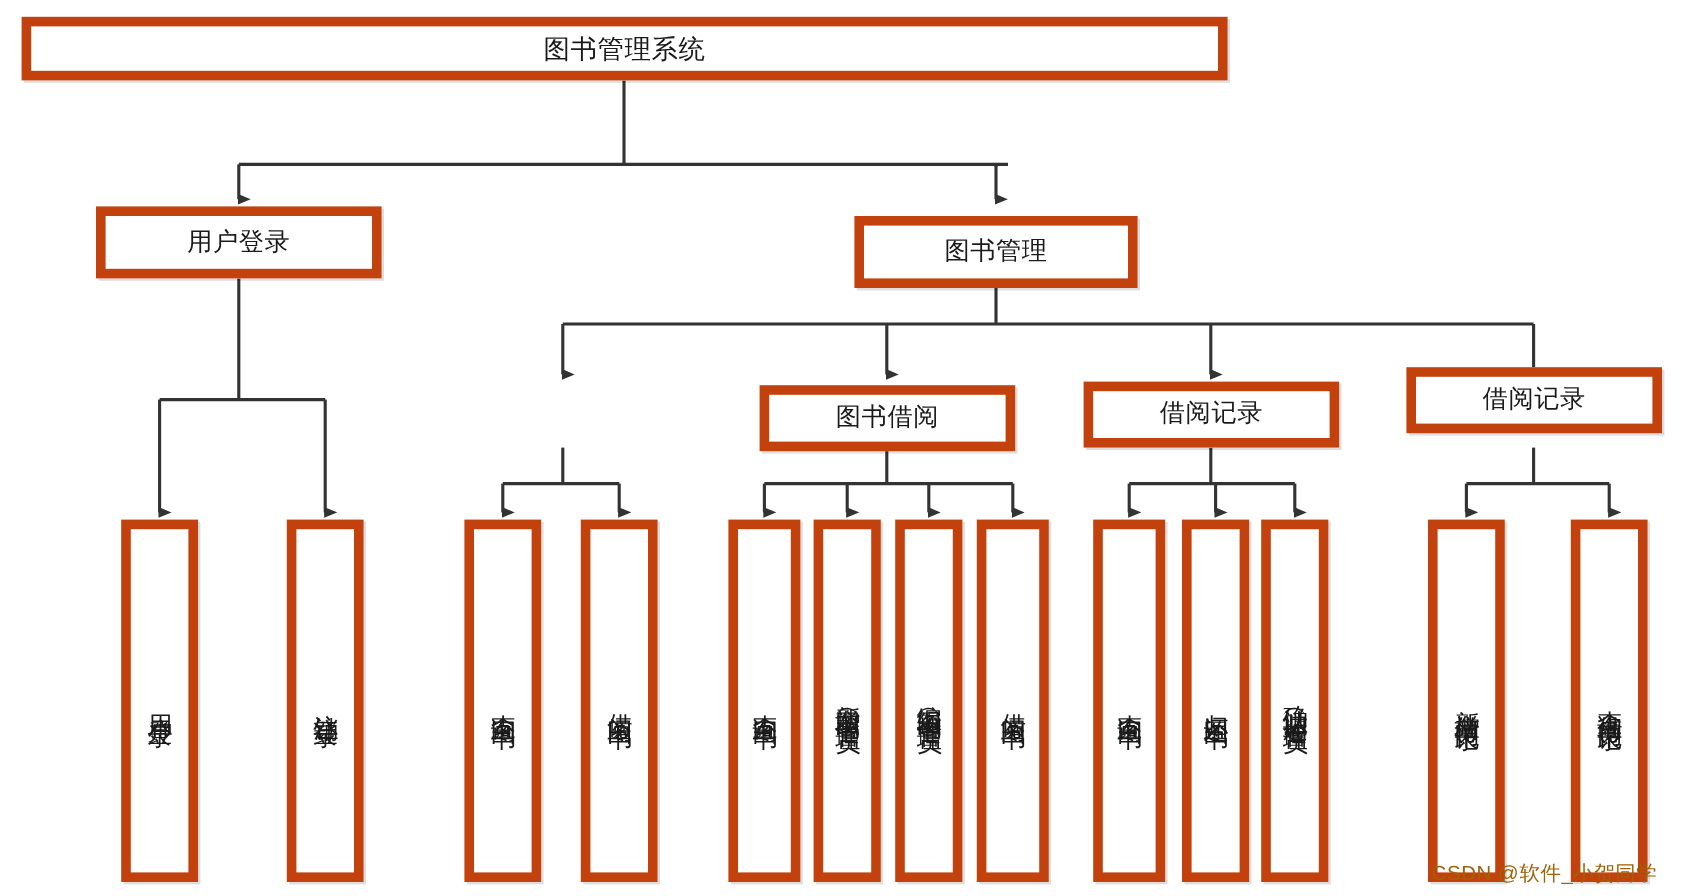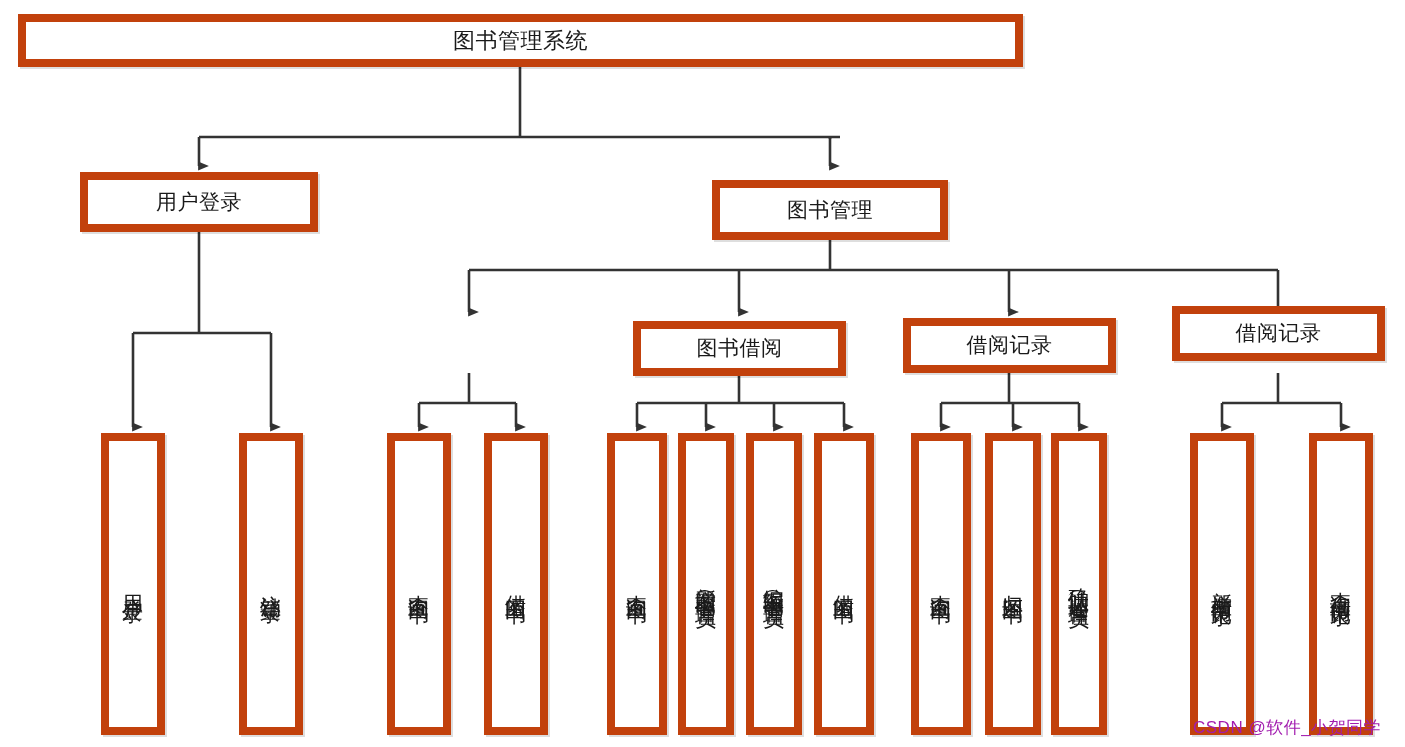--- a/index.html
+++ b/index.html
@@ -184,15 +184,15 @@
   <div class="node v" id="node-leaf-10" style="left: 1051px; top: 433px; width: 56px; height: 302px;">
     <span class="label">确认归还（管理员）</span>
   </div>
   <div class="node v" id="node-leaf-11" style="left: 1190px; top: 433px; width: 64px; height: 302px;">
     <span class="label">新增借阅记录</span>
   </div>
   <div class="node v" id="node-leaf-12" style="left: 1309px; top: 433px; width: 64px; height: 302px;">
     <span class="label">查询借阅记录</span>
   </div>
 
-  <div class="watermark" id="watermark" style="left: 1193px; top: 716px; color: #a21caf;">CSDN @软件_小贺同学</div>
+  <div class="watermark" id="watermark" style="left: 1193px; top: 716px; color: #a16207;">CSDN @软件_小贺同学</div>
 
 </div>
 
 </body></html>

